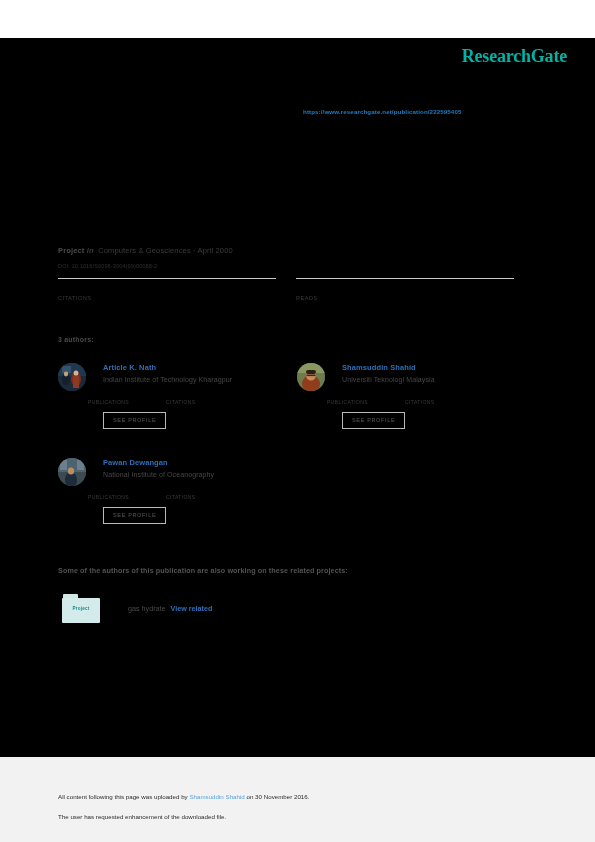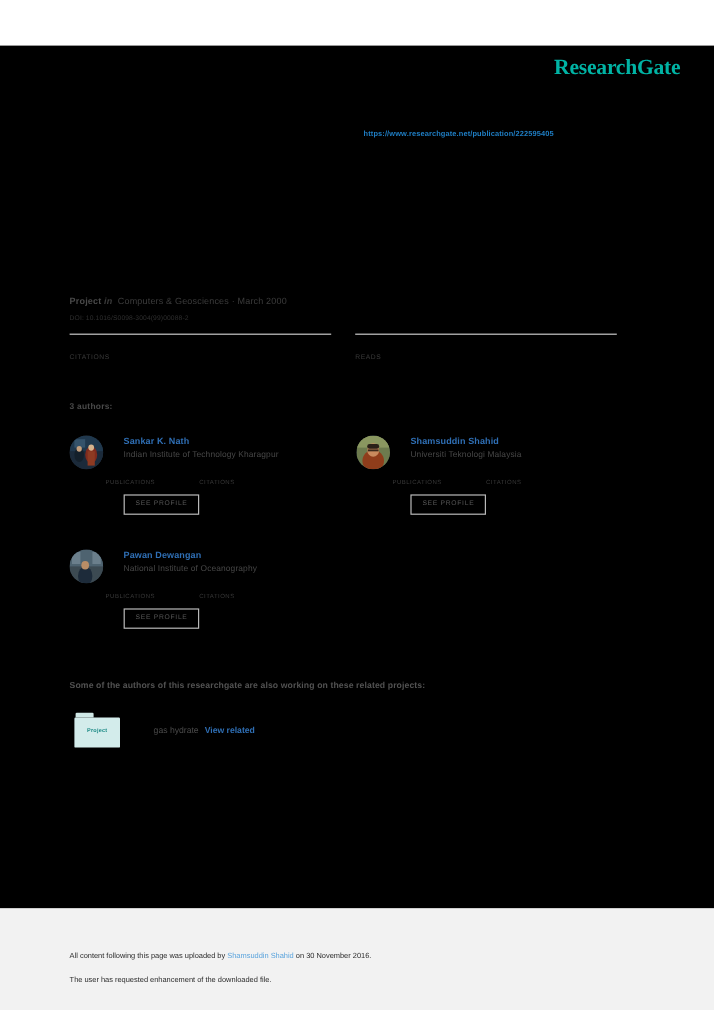--- a/index.html
+++ b/index.html
@@ -288,21 +288,21 @@
   <a class="rg-url">https://www.researchgate.net/publication/222595405</a>
 
   <div class="hidden-title"></div>
   <div class="hidden-sub"></div>
 
   <div class="meta-line">
     <span class="kind">Project</span>
     <span class="in">in</span>
     &nbsp;<span>Computers &amp; Geosciences</span>
     <span>·</span>
-    <span>March 2000</span>
+    <span>April 2000</span>
   </div>
   <div class="doi-line">DOI: 10.1016/S0098-3004(99)00088-2</div>
 
   <div class="stat citations">
     <div class="rule"></div>
     <div class="value"></div>
     <div class="label">CITATIONS</div>
   </div>
   <div class="stat reads">
     <div class="rule"></div>
@@ -319,21 +319,21 @@
         <rect x="0" y="0" width="28" height="13" fill="#20384d"></rect>
         <rect x="4" y="3" width="9" height="7" fill="#35536b"></rect>
         <ellipse cx="8" cy="16" rx="4" ry="6" fill="#14202b"></ellipse>
         <ellipse cx="8" cy="11" rx="2.2" ry="2.4" fill="#c4a07e"></ellipse>
         <ellipse cx="18" cy="16" rx="5" ry="7" fill="#7e2b1e"></ellipse>
         <ellipse cx="18" cy="10" rx="2.4" ry="2.6" fill="#d8b48d"></ellipse>
         <rect x="15" y="13" width="6" height="12" fill="#8d3a22"></rect>
       </svg>
     </div>
     <div class="info">
-      <div class="name">Sankar K. Nath</div>
+      <div class="name">Article K. Nath</div>
       <div class="affil">Indian Institute of Technology Kharagpur</div>
     </div>
     <div class="stats">
       <div class="col">
         <div class="num"></div>
         <div class="cap">PUBLICATIONS</div>
       </div>
       <div class="col">
         <div class="num"></div>
         <div class="cap">CITATIONS</div>
@@ -391,21 +391,21 @@
         <div class="cap">PUBLICATIONS</div>
       </div>
       <div class="col">
         <div class="num"></div>
         <div class="cap">CITATIONS</div>
       </div>
     </div>
     <div class="see-profile">SEE PROFILE</div>
   </div>
 
-  <div class="projects-heading">Some of the authors of this researchgate are also working on these related projects:</div>
+  <div class="projects-heading">Some of the authors of this publication are also working on these related projects:</div>
   <div class="project-row">
     <div class="folder">
       <div class="tab"></div>
       <div class="body-f"></div>
       <div class="ftext">Project</div>
     </div>
     <div class="project-label">gas hydrate</div>
     <a class="project-link">View related</a>
   </div>
 

